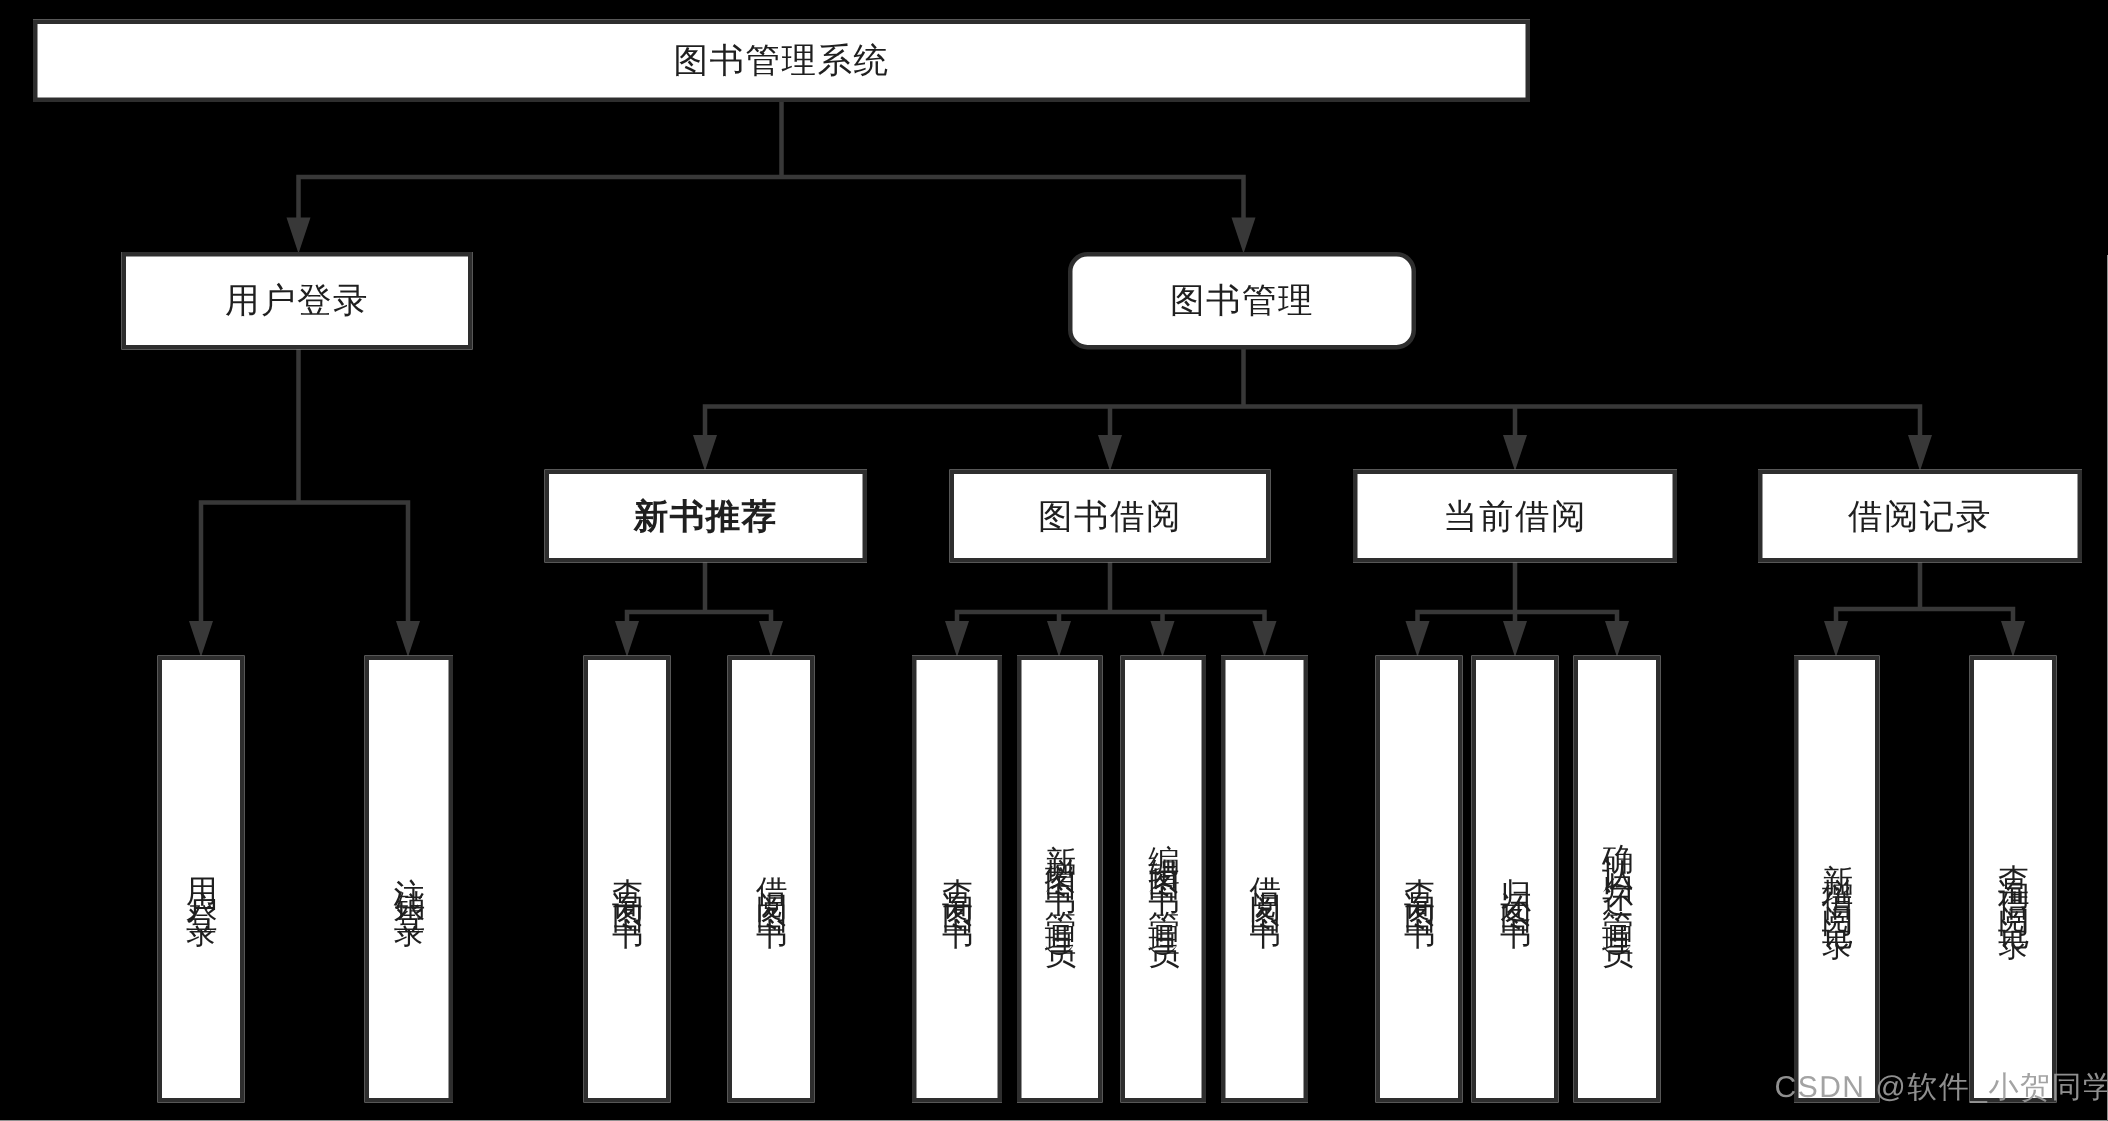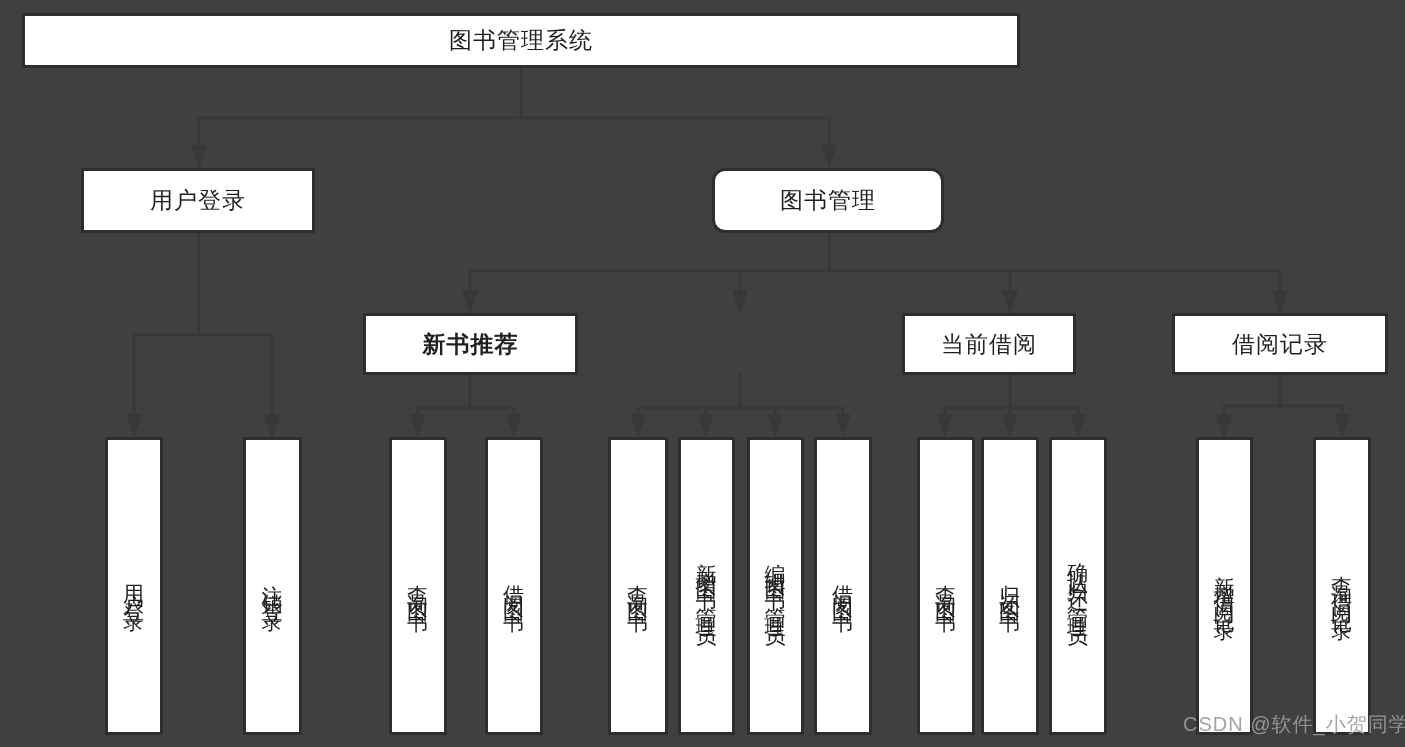--- a/index.html
+++ b/index.html
@@ -1,17 +1,17 @@
 <!DOCTYPE html>
 <html><head>
 <meta charset="utf-8">
 <style>
   html,body{margin:0;padding:0;background:#ffffff;}
   #stage{
-    position:relative;width:1405px;height:747px;background:#404040;
+    position:relative;width:1405px;height:747px;background:#000000;
     font-family:"Liberation Sans","DejaVu Sans",sans-serif;overflow:hidden;
   }
   #wires{position:absolute;left:0;top:0;width:1405px;height:747px;}
   .box{
     position:absolute;box-sizing:border-box;background:#ffffff;
     border:3px solid #2e2e2e;display:flex;align-items:center;justify-content:center;
     color:#1f1f1f;z-index:2;
   }
   .box.h span{font-size:23px;letter-spacing:1px;white-space:nowrap;}
   .box.v span{
@@ -78,21 +78,24 @@
   <div class="box h" style="left:81px;top:168px;width:234px;height:65px;">
     <span>用户登录</span>
   </div>
   <div class="box h" style="left:712px;top:168px;width:232px;height:65px;border-radius:13px;">
     <span>图书管理</span>
   </div>
 
   <div class="box h" style="left:363px;top:313px;width:215px;height:62px;font-weight:bold;">
     <span>新书推荐</span>
   </div>
-  <div class="box h" style="left:902px;top:313px;width:174px;height:62px;">
+  <div class="box h" style="left:633px;top:313px;width:214px;height:62px;">
+    <span>图书借阅</span>
+  </div>
+  <div class="box h" style="left:902px;top:313px;width:216px;height:62px;">
     <span>当前借阅</span>
   </div>
   <div class="box h" style="left:1172px;top:313px;width:216px;height:62px;">
     <span>借阅记录</span>
   </div>
 
   <div class="box v" style="left:105px;top:437px;width:58px;height:298px;">
     <span>用户登录</span>
   </div>
   <div class="box v" style="left:243px;top:437px;width:59px;height:298px;">

